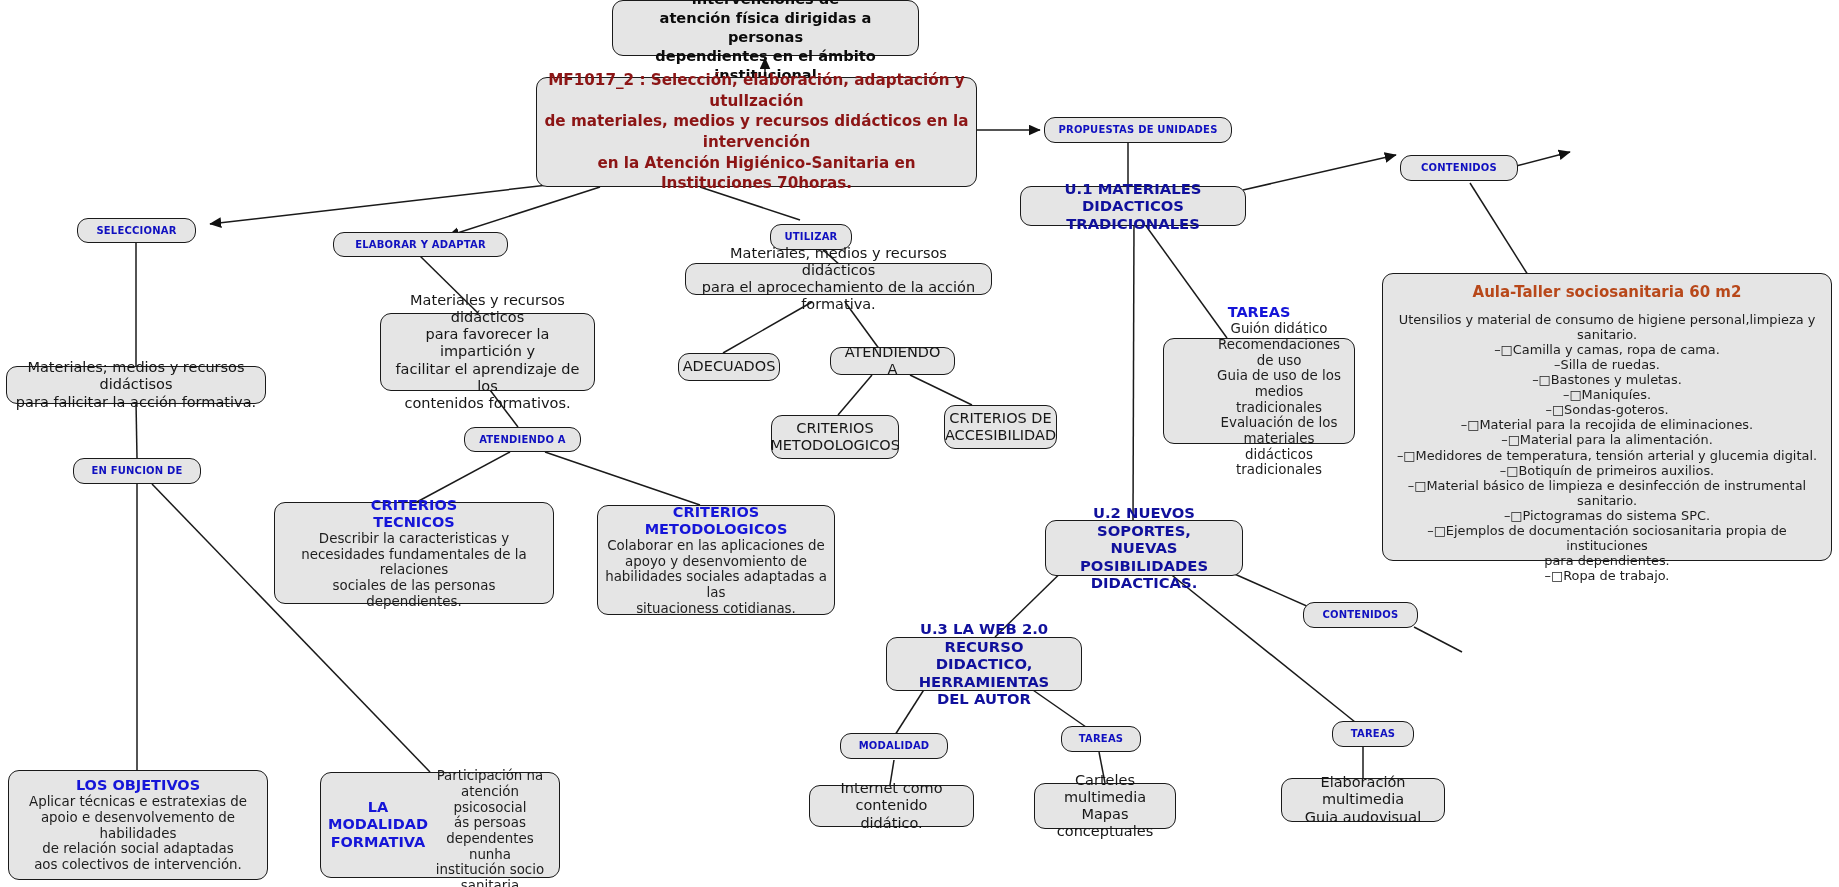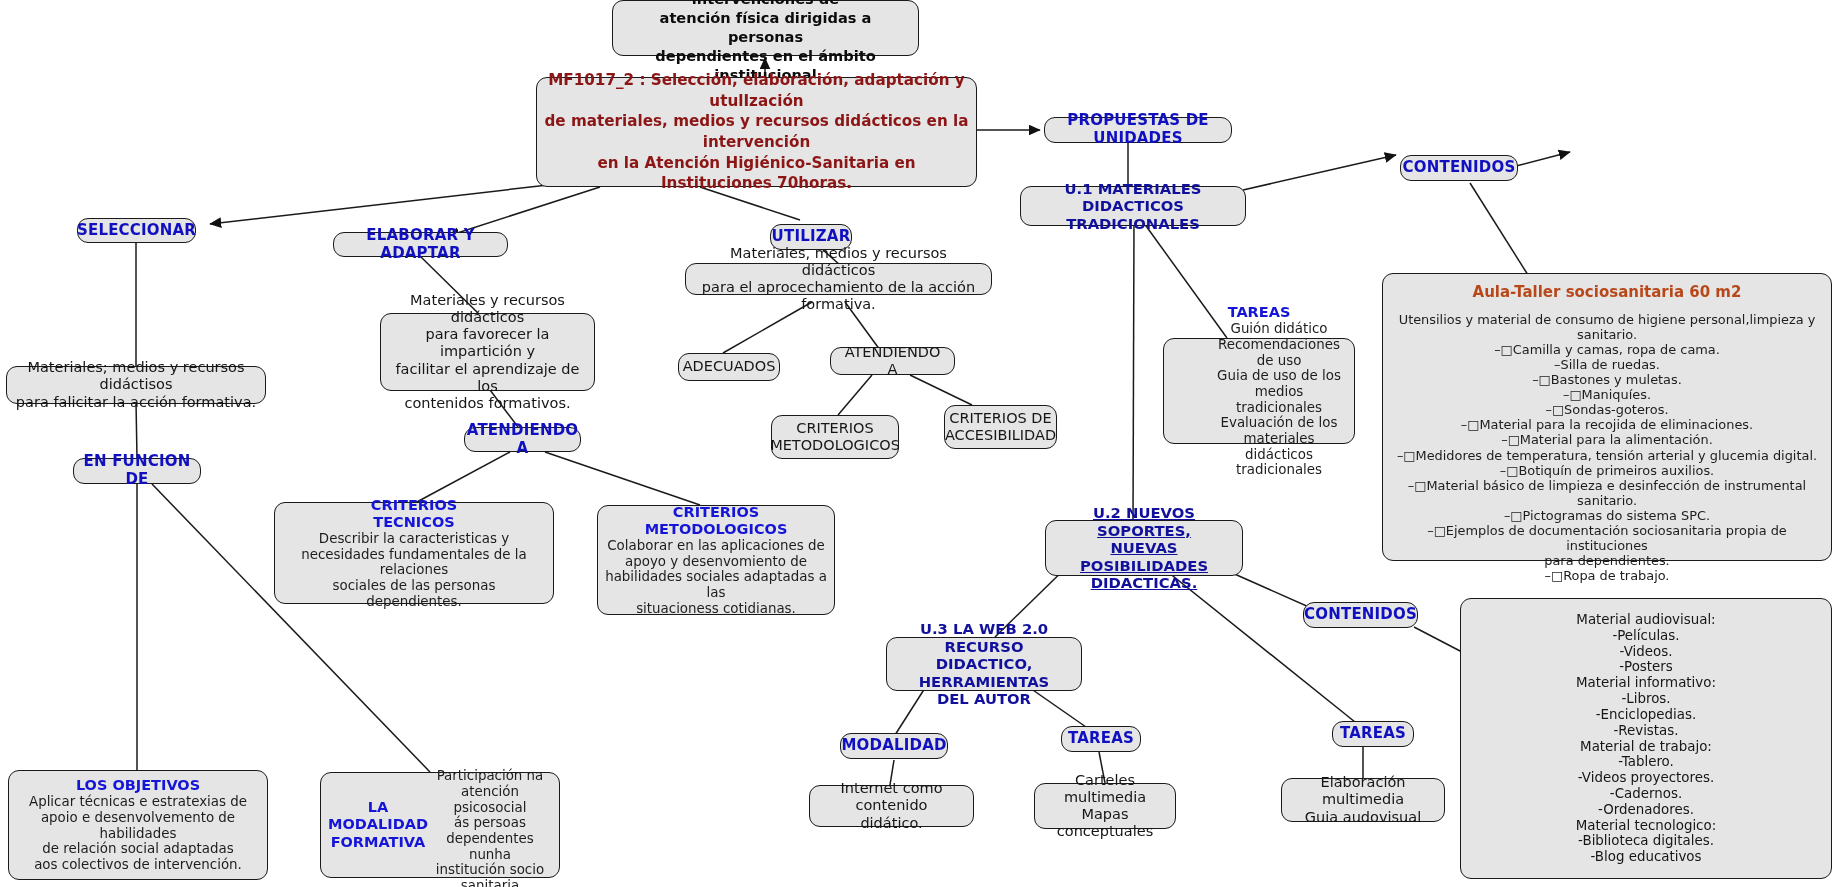--- a/index.html
+++ b/index.html
@@ -15,21 +15,21 @@
     display:flex;
     align-items:center;
     justify-content:center;
     text-align:center;
     line-height:1.18;
     color:#161616;
     padding:10px 7px;
     white-space:pre-line;
   }
   .node.plain{font-size:14.5px;}
-  .node.blue{color:#1010c0;font-weight:bold;font-size:15px;letter-spacing:.2px;}
+  .node.blue{color:#1010c0;font-weight:bold;font-size:10px;letter-spacing:.2px;}
   .node.blue2{color:#10109c;font-weight:bold;font-size:14.8px;}
   .node.dkred{color:#8c1515;font-weight:bold;font-size:15.2px;line-height:1.35;}
   .node.black-b{color:#0c0c0c;font-weight:bold;font-size:14.6px;line-height:1.3;}
   .node .hdr{display:block;font-weight:bold;}
   .node .hdr.blue{color:#1515d8;}
   .node .hdr.orange{color:#b8481a;font-size:15px;}
   .node .body{display:block;color:#1d1d1d;font-weight:normal;}
   .sm{font-size:13.4px;line-height:1.17;}
   .xs{font-size:12.9px;line-height:1.17;}
 </style>
@@ -185,21 +185,21 @@
 
   <div class="node plain" style="left:771px;top:415px;width:128px;height:44px;">CRITERIOS
 METODOLOGICOS</div>
 
   <div class="node plain" style="left:944px;top:405px;width:113px;height:44px;">CRITERIOS DE
 ACCESIBILIDAD</div>
 
   <div class="node blue2" style="left:1020px;top:186px;width:226px;height:40px;">U.1 MATERIALES DIDACTICOS
 TRADICIONALES</div>
 
-  <div class="node blue2" style="left:1045px;top:520px;width:198px;height:56px;text-decoration:underline;">U.2 NUEVOS SOPORTES,
+  <div class="node blue2" style="left:1045px;top:520px;width:198px;height:56px;">U.2 NUEVOS SOPORTES,
 NUEVAS POSIBILIDADES
 DIDACTICAS.</div>
 
   <div class="node blue2" style="left:886px;top:637px;width:196px;height:54px;">U.3 LA WEB 2.0 RECURSO
 DIDACTICO, HERRAMIENTAS
 DEL AUTOR</div>
 
   <div class="node blue" style="left:1400px;top:155px;width:118px;height:26px;">CONTENIDOS</div>
 
   <div class="node blue" style="left:1303px;top:602px;width:115px;height:26px;">CONTENIDOS</div>
@@ -243,30 +243,14 @@
 –□Material para la alimentación.
 –□Medidores de temperatura, tensión arterial y glucemia digital.
 –□Botiquín de primeiros auxilios.
 –□Material básico de limpieza e desinfección de instrumental sanitario.
 –□Pictogramas do sistema SPC.
 –□Ejemplos de documentación sociosanitaria propia de instituciones
 para dependientes.
 –□Ropa de trabajo.</span>
   </div>
 
-  <div class="node plain" style="left:1460px;top:598px;width:372px;height:281px;white-space:pre-line;font-size:13.4px;line-height:1.18;">Material audiovisual:
--Películas.
--Videos.
--Posters
-Material informativo:
--Libros.
--Enciclopedias.
--Revistas.
-Material de trabajo:
--Tablero.
--Videos proyectores.
--Cadernos.
--Ordenadores.
-Material tecnologico:
--Biblioteca digitales.
--Blog educativos</div>
 
 </div>
 
 </body></html>

